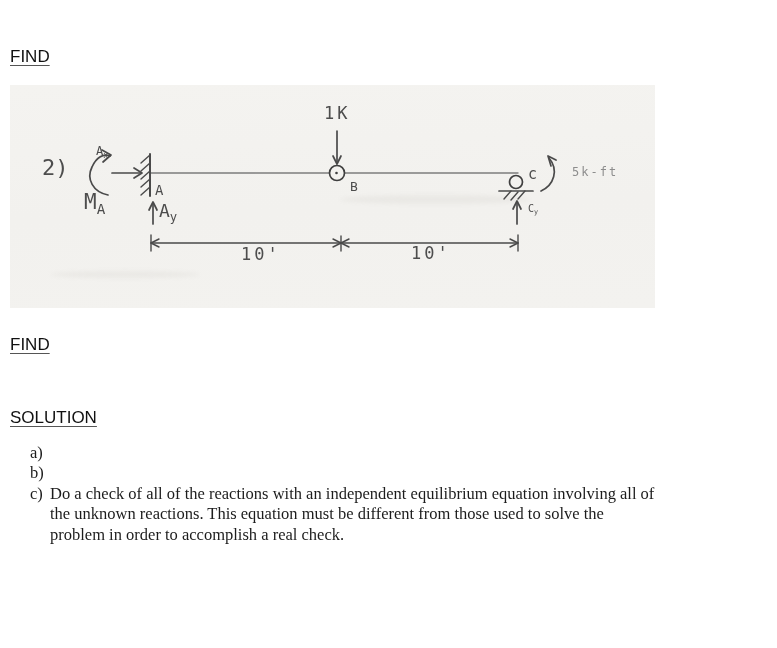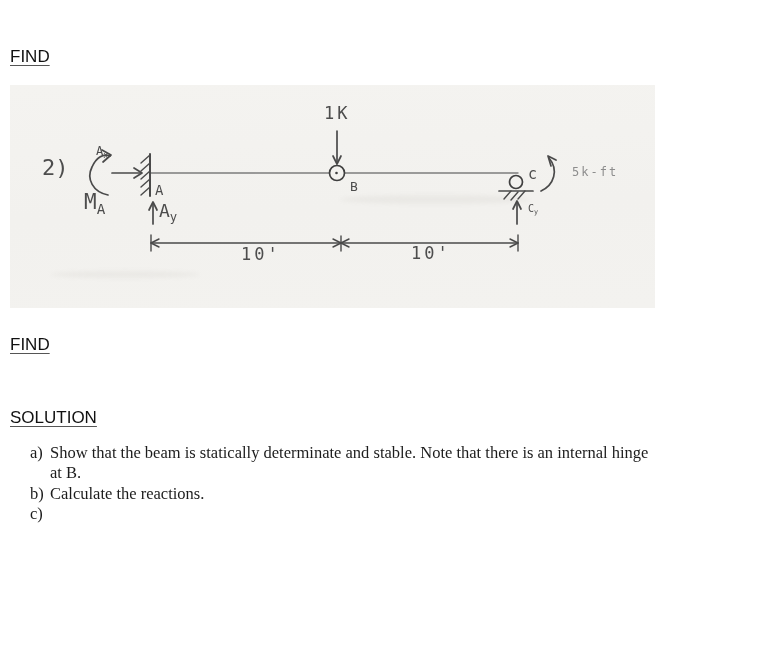--- a/index.html
+++ b/index.html
@@ -153,25 +153,25 @@
   </div>
 
   <div class="abs section-heading" id="find-heading">FIND</div>
 
 
   <div class="abs section-heading" id="solution-heading">SOLUTION</div>
 
   <div class="abs" id="solution-list">
     <div class="sol-item">
       <span class="sol-marker">a)</span>
-      <span class="sol-text">Show that the beam is statically determinate and stable. Note that there is an internal hinge
-at B.</span>
     </div>
     <div class="sol-item">
       <span class="sol-marker">b)</span>
-      <span class="sol-text">Calculate the reactions.</span>
     </div>
     <div class="sol-item">
       <span class="sol-marker">c)</span>
+      <span class="sol-text">Do a check of all of the reactions with an independent equilibrium equation involving all of
+the unknown reactions. This equation must be different from those used to solve the
+problem in order to accomplish a real check.</span>
     </div>
   </div>
 
 </div>
 
 </body></html>

